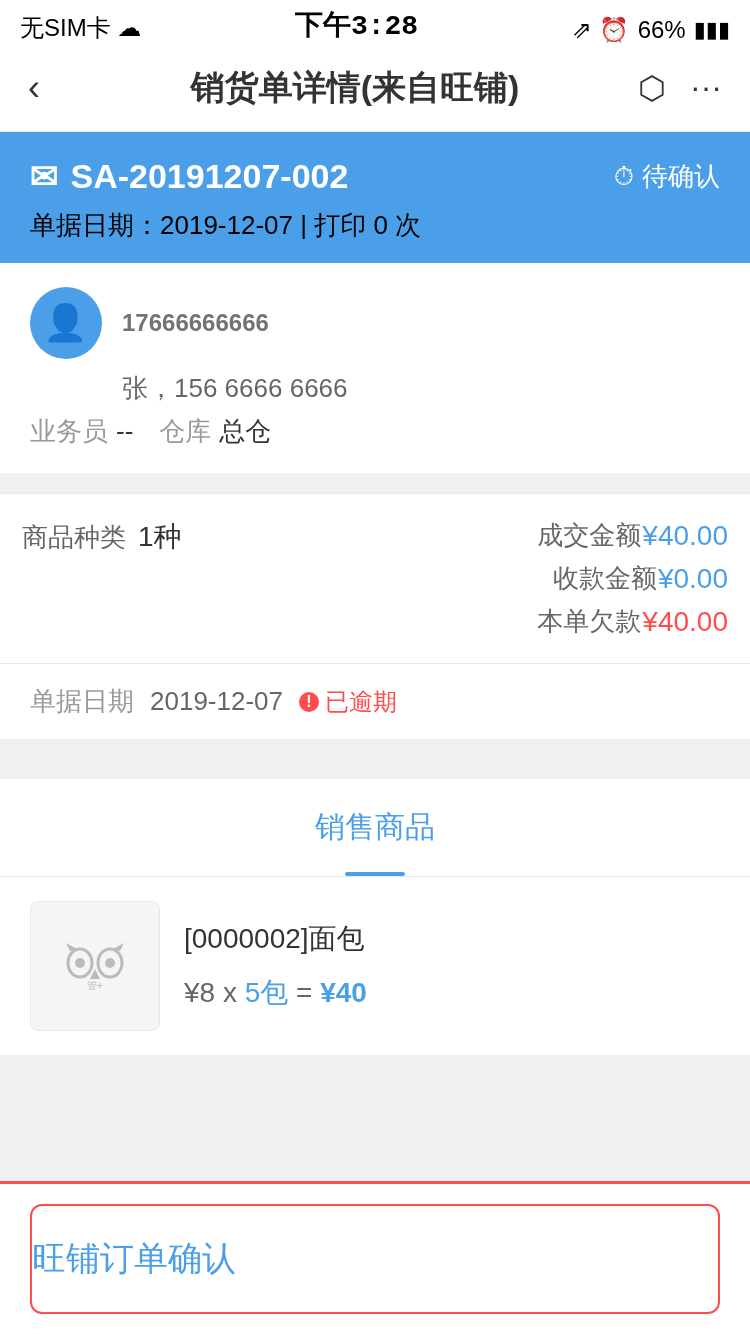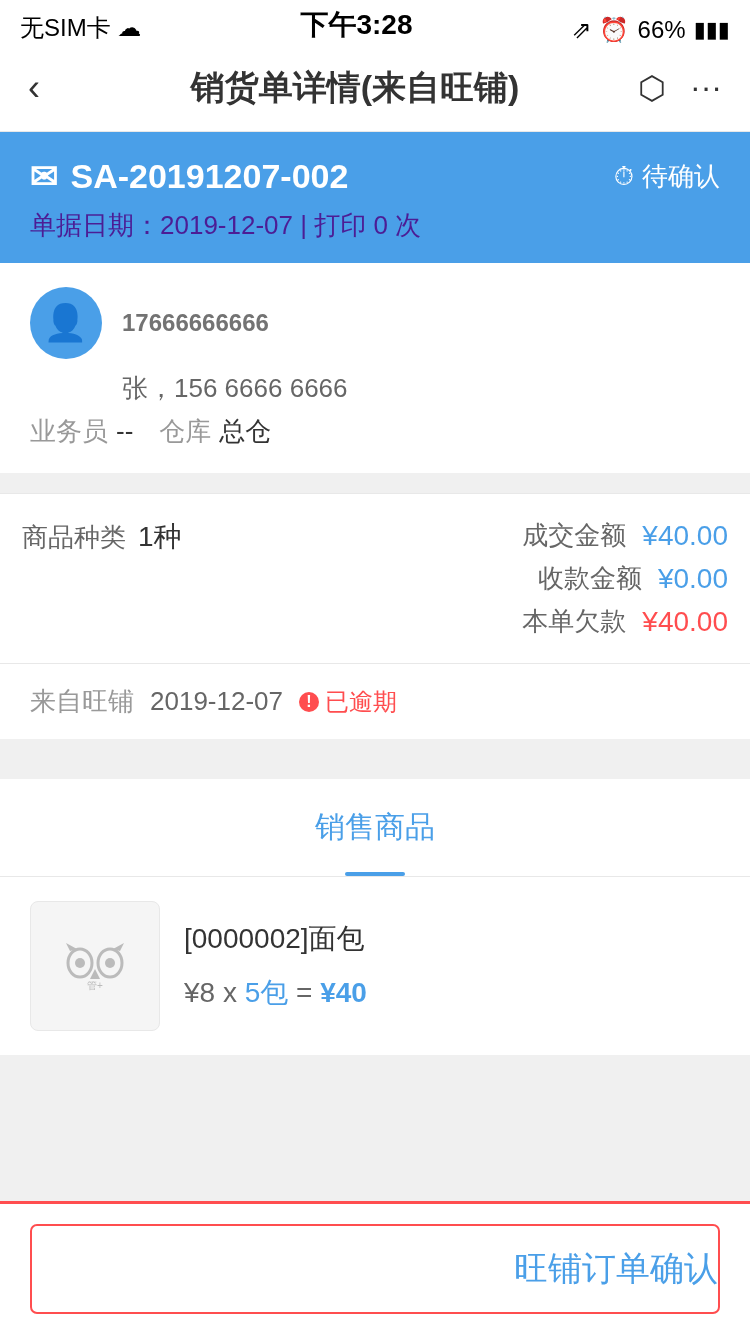--- a/index.html
+++ b/index.html
@@ -18,21 +18,21 @@
       height: 44px;
       background: #fff;
       display: flex;
       align-items: flex-end;
       justify-content: space-between;
       padding: 0 20px;
       font-size: 24px;
       color: #000;
     }
     .status-left { display: flex; align-items: center; gap: 10px; }
-    .status-center { font-size: 28px; font-weight: 600; }
+    .status-center { font-size: 28px; font-weight: 600; font-family: Liberation Mono, monospace; }
     .status-right { display: flex; align-items: center; gap: 8px; font-size: 24px; }
 
     
     .nav-bar {
       height: 88px;
       background: #fff;
       display: flex;
       align-items: center;
       justify-content: space-between;
       padding: 0 28px;
@@ -85,21 +85,21 @@
     }
     .order-status {
       font-size: 26px;
       color: #fff;
       display: flex;
       align-items: center;
       gap: 8px;
     }
     .order-date {
       font-size: 26px;
-      color: #4c1d95;
+      color: #000000;
     }
 
     
     .white-section {
       background: #fff;
       margin-bottom: 20px;
     }
 
     
     .customer-section {
@@ -166,21 +166,21 @@
     .stats-value { font-size: 28px; color: #333; }
     .stats-right {
       display: flex;
       flex-direction: column;
       align-items: flex-end;
       gap: 8px;
     }
     .stats-row {
       display: flex;
       align-items: center;
-      gap: 16px;
+      gap: 1px;
       font-size: 26px;
     }
     .stats-row-label { color: #666; }
     .amount-blue { color: #4a9fe8; font-size: 28px; font-weight: 500; }
     .amount-red { color: #ff4d4f; font-size: 28px; font-weight: 500; }
 
     
     .due-section {
       background: #fff;
       padding: 20px 30px;
@@ -296,30 +296,30 @@
       position: fixed;
       bottom: 0;
       left: 0;
       width: 750px;
       background: #fff;
       padding: 20px 30px;
       border-top: 3px solid #ff4d4f;
     }
     .confirm-btn {
       width: 100%;
-      height: 90px;
+      height: 110px;
       border: 2px solid #ff4d4f;
       background: #fff;
-      border-radius: 7px;
+      border-radius: 12px;
       font-size: 34px;
       color: #4a9fe8;
       cursor: pointer;
       display: flex;
       align-items: center;
-      justify-content: flex-end;
+      justify-content: flex-start;
     }
 
     .divider {
       height: 20px;
       background: #f0f0f0;
     }
     .divider-thin {
       height: 1px;
       background: #e8e8e8;
     }
@@ -402,21 +402,21 @@
     <div class="stats-row">
       <span class="stats-row-label">本单欠款</span>
       <span class="amount-red">¥40.00</span>
     </div>
   </div>
 </div>
 
 <div class="divider-thin"></div>
 
 <div class="due-section">
-  <span class="due-label">来自旺铺</span>
+  <span class="due-label">单据日期</span>
   <span>2019-12-07</span>
   <div class="overdue-badge">
     <div class="overdue-dot">!</div>
     <span>已逾期</span>
   </div>
 </div>
 
 <div class="divider"></div>
 
 <div class="tabs-section">

